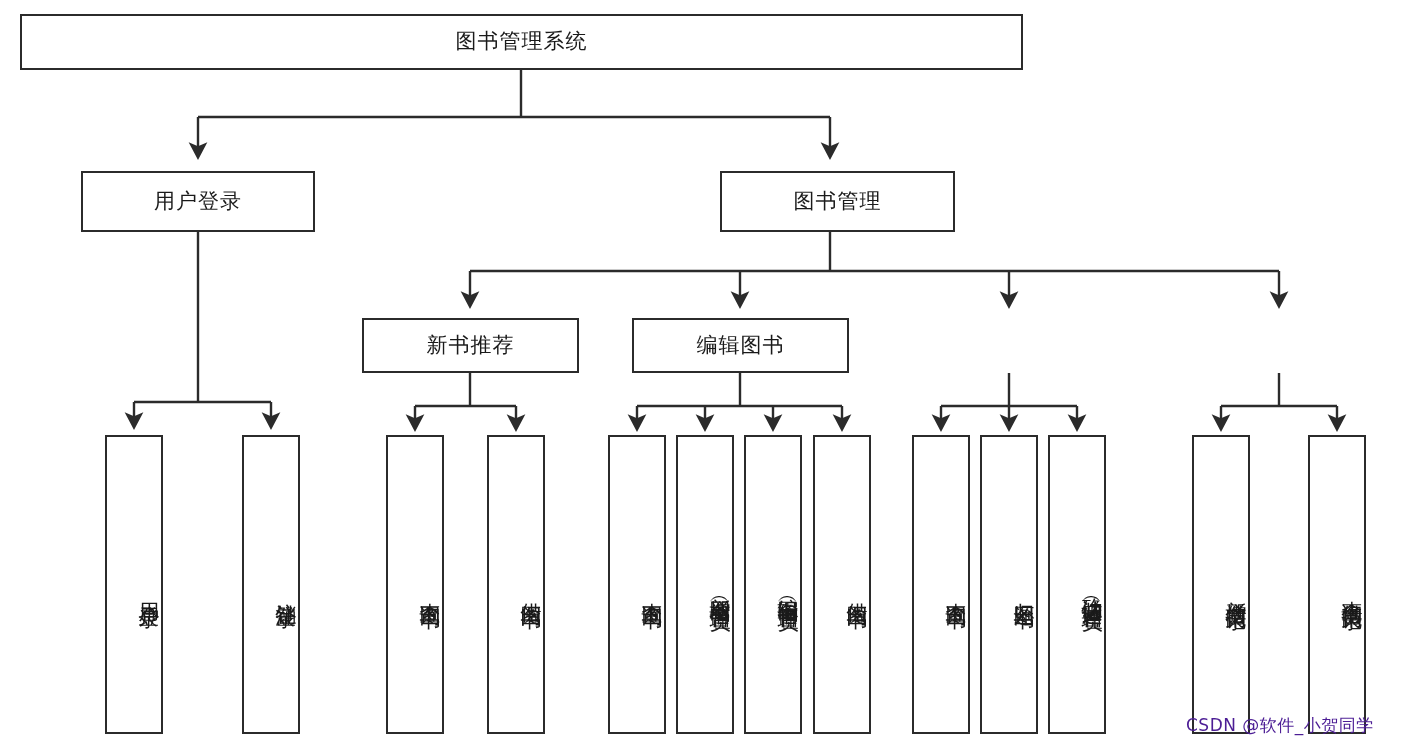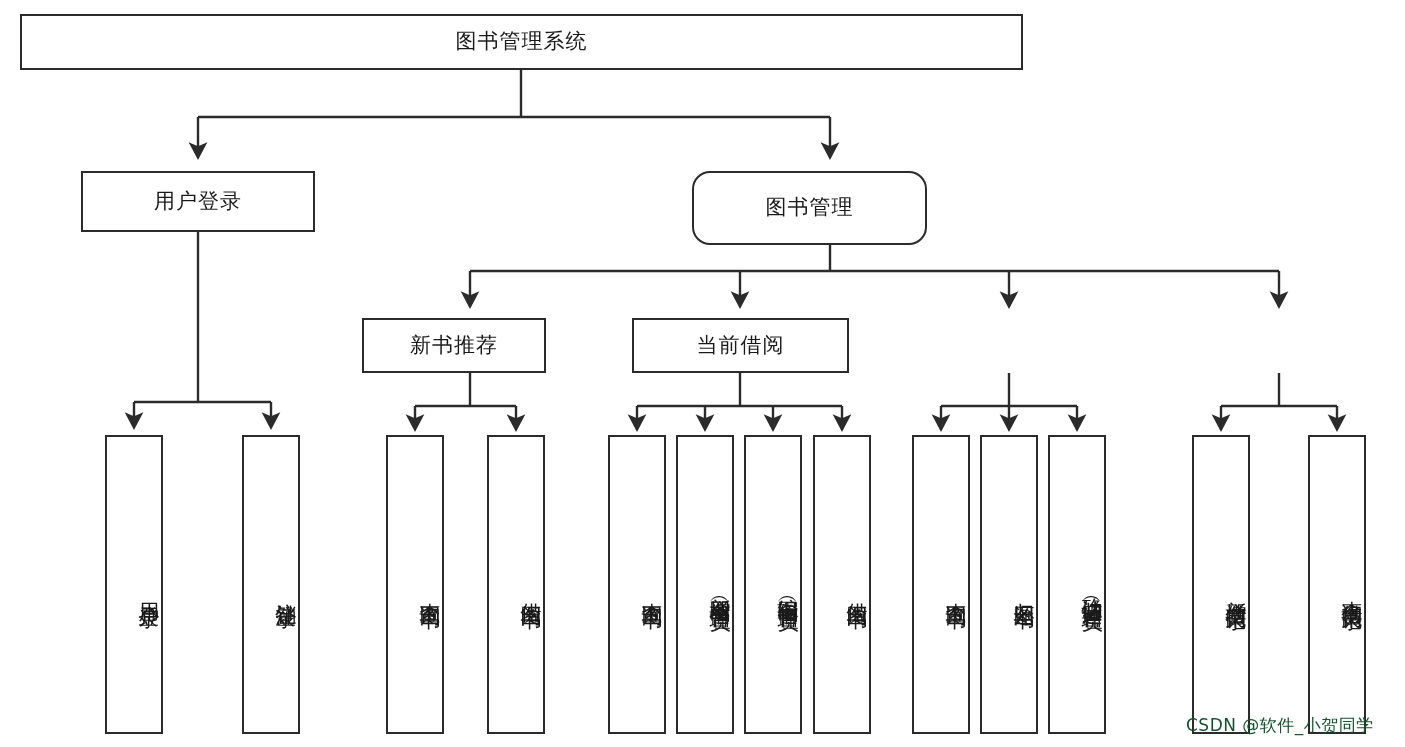--- a/index.html
+++ b/index.html
@@ -59,21 +59,21 @@
     text-orientation: upright;
   }
   .node .label {
     display: block;
   }
   .watermark {
     position: absolute;
     left: 1186px;
     top: 714px;
     font-size: 17px;
-    color: #14532d;
+    color: #4c1d95;
     letter-spacing: 0.5px;
     white-space: nowrap;
     z-index: 3;
     font-family: "DejaVu Sans", "Liberation Sans", sans-serif;
   }
 </style>
 </head>
 <body>
 
 <div id="diagram-root">
@@ -128,29 +128,29 @@
     </g>
   </svg>
 
   <div class="node horizontal" style="left:20px; top:14px; width:1003px; height:56px;">
     <span class="label">图书管理系统</span>
   </div>
 
   <div class="node horizontal" style="left:81px; top:171px; width:234px; height:61px;">
     <span class="label">用户登录</span>
   </div>
-  <div class="node horizontal" style="left:692px; top:171px; width:235px; height:74px;border-radius:18px;">
+  <div class="node horizontal" style="left:720px; top:171px; width:235px; height:61px;">
     <span class="label">图书管理</span>
   </div>
 
-  <div class="node horizontal" style="left:362px; top:318px; width:184px; height:55px;">
+  <div class="node horizontal" style="left:362px; top:318px; width:217px; height:55px;">
     <span class="label">新书推荐</span>
   </div>
   <div class="node horizontal" style="left:632px; top:318px; width:217px; height:55px;">
-    <span class="label">当前借阅</span>
+    <span class="label">编辑图书</span>
   </div>
 
   <div class="node vertical" style="left:105px; top:435px; width:58px; height:299px;">
     <span class="label">用户登录</span>
   </div>
   <div class="node vertical" style="left:242px; top:435px; width:58px; height:299px;">
     <span class="label">注销登录</span>
   </div>
 
   <div class="node vertical" style="left:386px; top:435px; width:58px; height:299px;">

